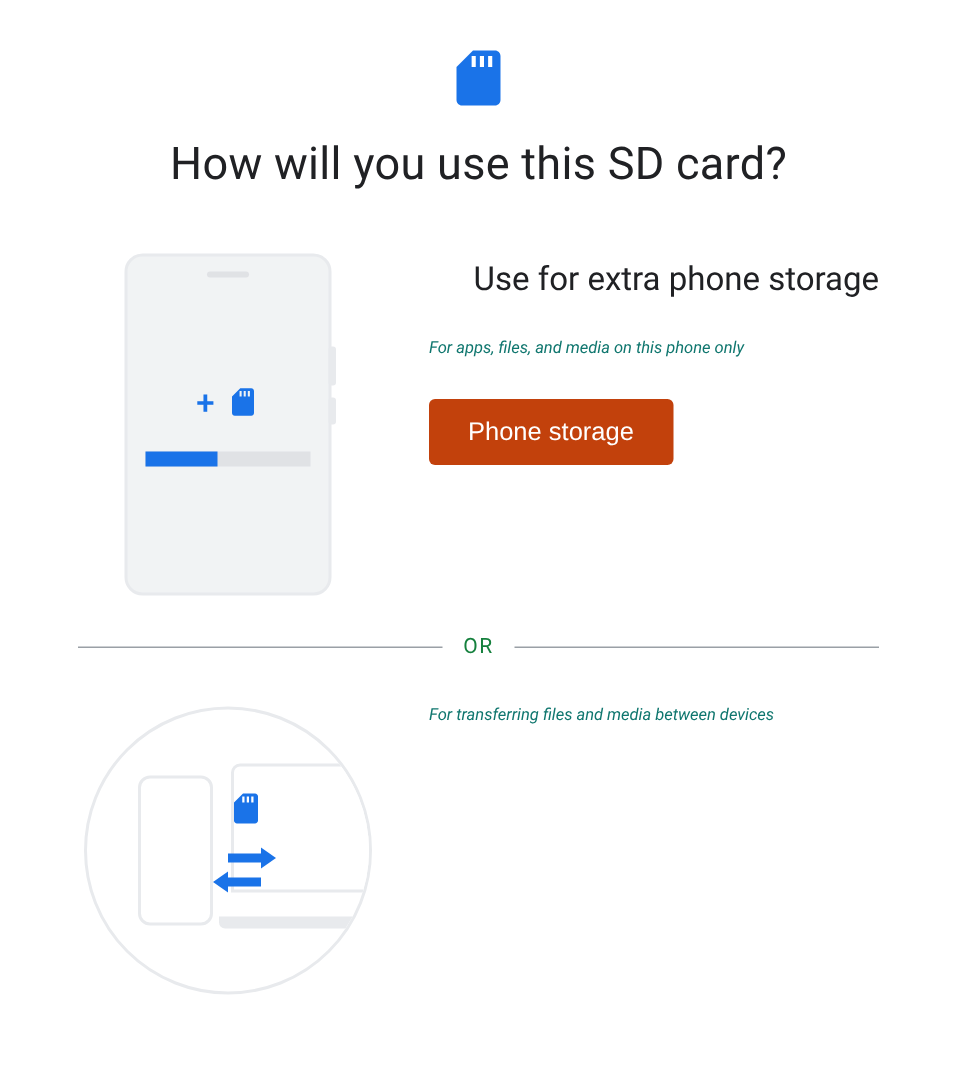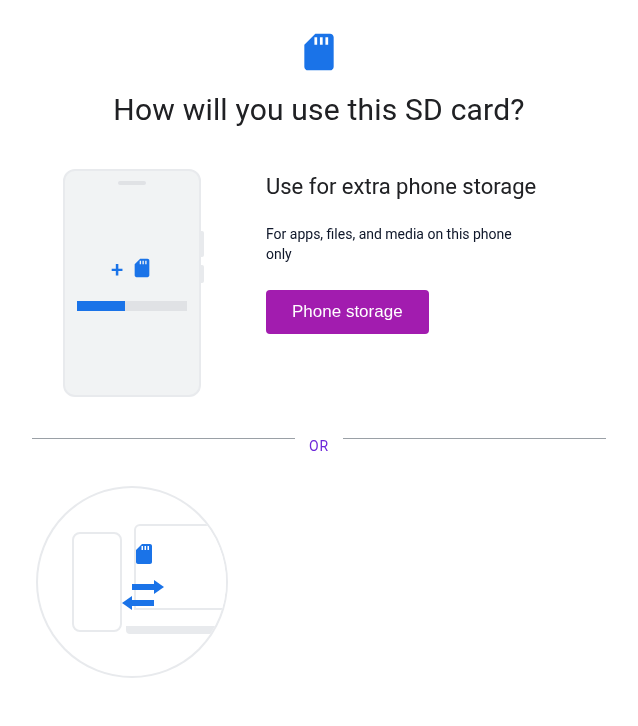--- a/index.html
+++ b/index.html
@@ -4,21 +4,21 @@
 <style>
   * { box-sizing: border-box; margin: 0; padding: 0; }
   body {
     width: 638px;
     height: 726px;
     font-family: Roboto, "Helvetica Neue", Arial, sans-serif;
     background: #fff;
     color: #202124;
     overflow: hidden;
   }
-  .wrap { padding: 24px 20px 0; }
+  .wrap { padding: 24px 40px 0; }
   .hero-icon { display: flex; justify-content: center; margin-top: 6px; margin-bottom: 18px; }
   .title {
     font-size: 30px;
     font-weight: 400;
     text-align: center;
     color: #202124;
     margin-bottom: 42px;
     letter-spacing: 0.2px;
   }
   .option {
@@ -33,51 +33,52 @@
     justify-content: center;
     align-items: flex-start;
   }
   .text-col { flex: 1; padding-top: 4px; }
   .opt-title {
     font-size: 22px;
     font-weight: 400;
     color: #202124;
     line-height: 1.3;
     margin-bottom: 22px;
+    text-align: right;
   }
   .opt-desc {
-    font-size: 14px;
-    color: #0f172a;
+    font-size: 11px;
+    color: #0f766e;
     line-height: 1.45;
     margin-bottom: 26px;
     max-width: 260px;
+    font-style: italic;
   }
   .btn {
     display: inline-block;
-    background: #a21caf;
+    background: #c2410c;
     color: #fff;
     font-size: 17px;
     font-weight: 400;
     padding: 12px 26px;
     border: none;
     border-radius: 4px;
     cursor: pointer;
   }
   .divider-row {
     display: flex;
     align-items: center;
     margin: 26px 12px 26px;
   }
   .hr { flex: 1; height: 1px; background: #9aa0a6; }
   .or {
     font-size: 14px;
-    color: #6d28d9;
+    color: #15803d;
     letter-spacing: 1px;
     padding: 0 14px;
-    margin-top: 15px;
   }
 
   
   .phone {
     width: 138px;
     height: 228px;
     background: #f1f3f4;
     border: 2px solid #e8eaed;
     border-radius: 12px;
     position: relative;
@@ -201,16 +202,17 @@
             <path d="M18 2h-8L4 8v12c0 1.1.9 2 2 2h12c1.1 0 2-.9 2-2V4c0-1.1-.9-2-2-2zm-7 6h-1.5V4H11v4zm3 0h-1.5V4H14v4zm3 0h-1.5V4H17v4z"></path>
           </svg>
         </span>
         <div class="arrows">
           <div class="arrow-r"></div>
           <div class="arrow-l"></div>
         </div>
       </div>
     </div>
     <div class="text-col">
+      <div class="opt-desc">For transferring files and media between devices</div>
     </div>
   </div>
 
 </div>
 
 </body></html>

